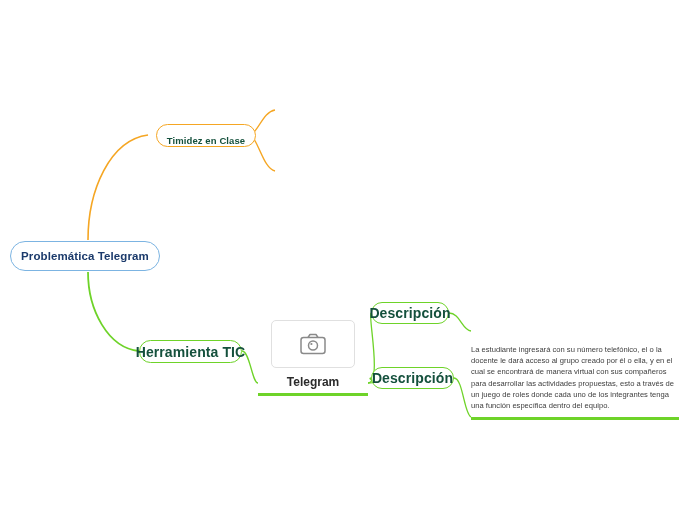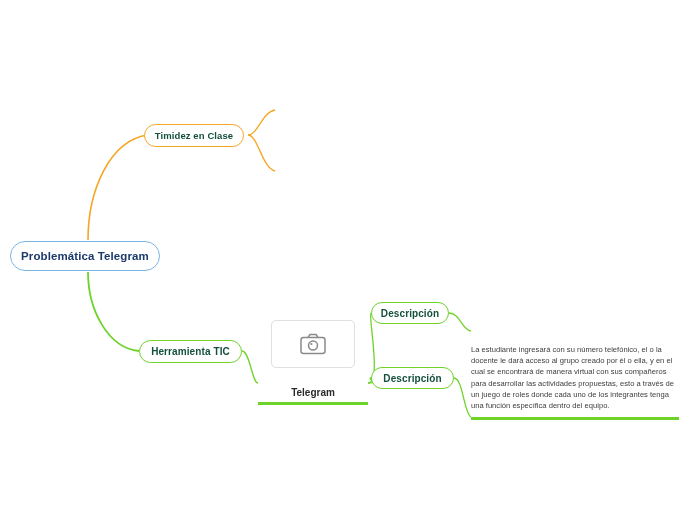--- a/index.html
+++ b/index.html
@@ -61,29 +61,30 @@
   }
   .node-orange .node-label {
     font-size: 9.5px;
     color: #14503c;
   }
 
   .node-green {
     border: 1.6px solid #6ed329;
   }
   .node-green .node-label {
-    font-size: 10px;
+    font-size: 14px;
     color: #14503c;
   }
 
   .node-timidez {
-    left: 144px;
+    left: 156px;
     top: 124px;
     width: 100px;
     height: 23px;
+    align-items: flex-end;
   }
   .node-herramienta {
     left: 139px;
     top: 340px;
     width: 103px;
     height: 23px;
     justify-content: center;
   }
   .node-descripcion {
     left: 371px;
@@ -157,24 +158,24 @@
     margin: 0 auto;
     border: 1px solid #e0e0e0;
     border-radius: 5px;
     background: #ffffff;
     display: flex;
     align-items: center;
     justify-content: center;
   }
   .imgnode-caption {
     text-align: center;
-    font-size: 10px;
+    font-size: 12px;
     font-weight: bold;
     color: #2b2b2b;
-    margin-top: 19px;
+    margin-top: 7px;
   }
   .imgnode-bar {
     height: 3px;
     background: #6ed329;
     margin-top: 4px;
   }
 </style>
 </head>
 <body>
 

